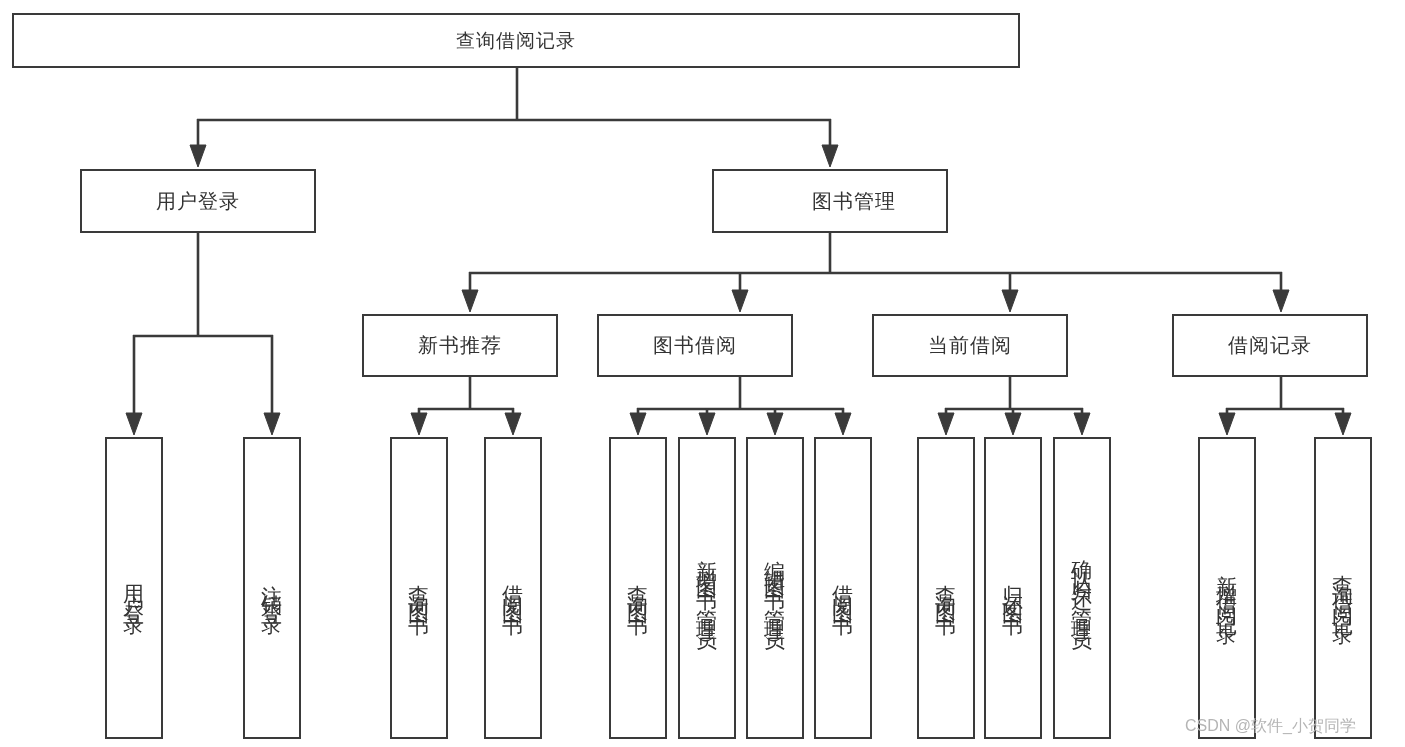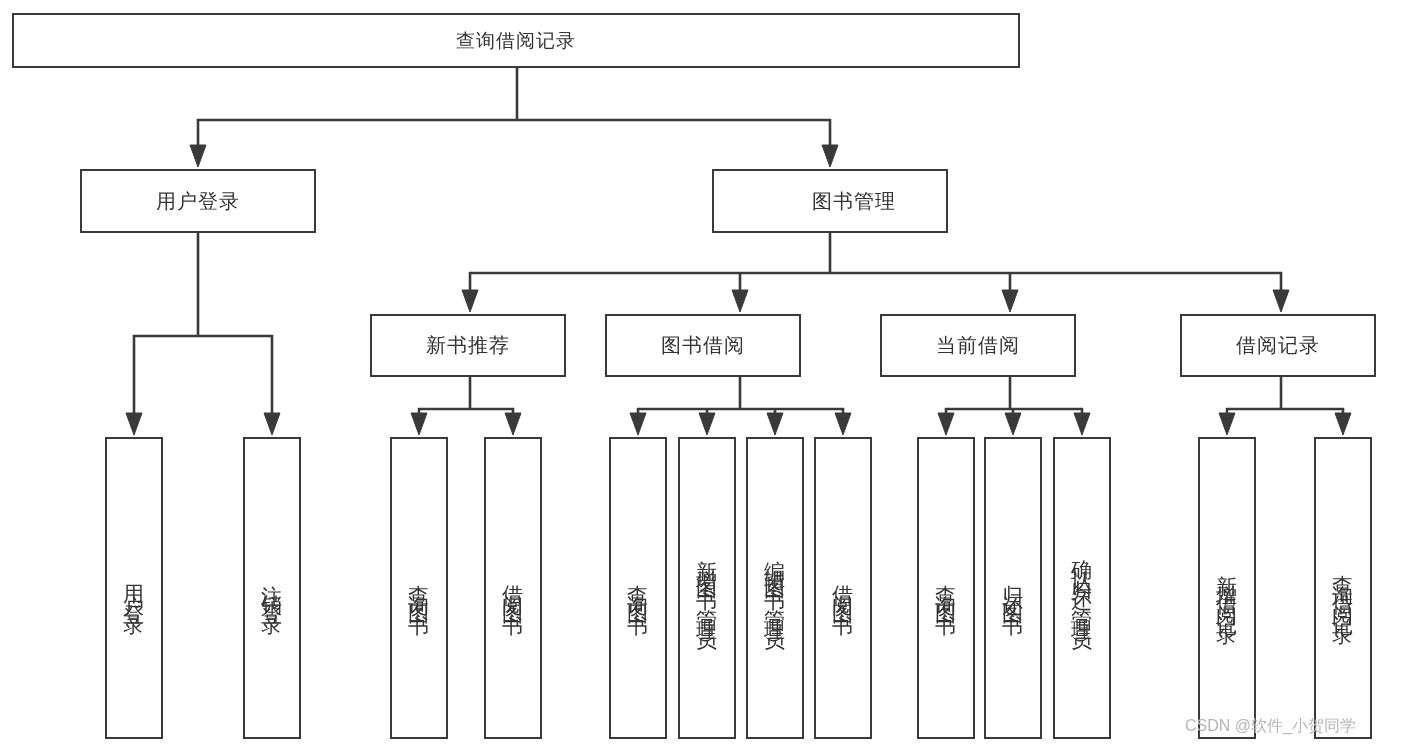--- a/index.html
+++ b/index.html
@@ -52,21 +52,21 @@
     font-size: 21px;
     letter-spacing: 10px;
     line-height: 1;
     white-space: nowrap;
   }
   
   .root-box { left: 12px; top: 13px; width: 1008px; height: 55px; }
   .l2 { top: 169px; width: 236px; height: 64px; }
   .l2-a { left: 80px; }
   .l2-b { left: 712px; padding-left: 48px; }
-  .l3 { top: 314px; width: 196px; height: 63px; margin-left: 8px; }
+  .l3 { top: 314px; width: 196px; height: 63px; }
   .l3-a { left: 362px; }
   .l3-b { left: 597px; }
   .l3-c { left: 872px; }
   .l3-d { left: 1172px; }
   .leaf { top: 437px; width: 58px; height: 302px; }
   .lf-1  { left: 105px; }
   .lf-2  { left: 243px; }
   .lf-3  { left: 390px; }
   .lf-4  { left: 484px; }
   .lf-5  { left: 609px; }

